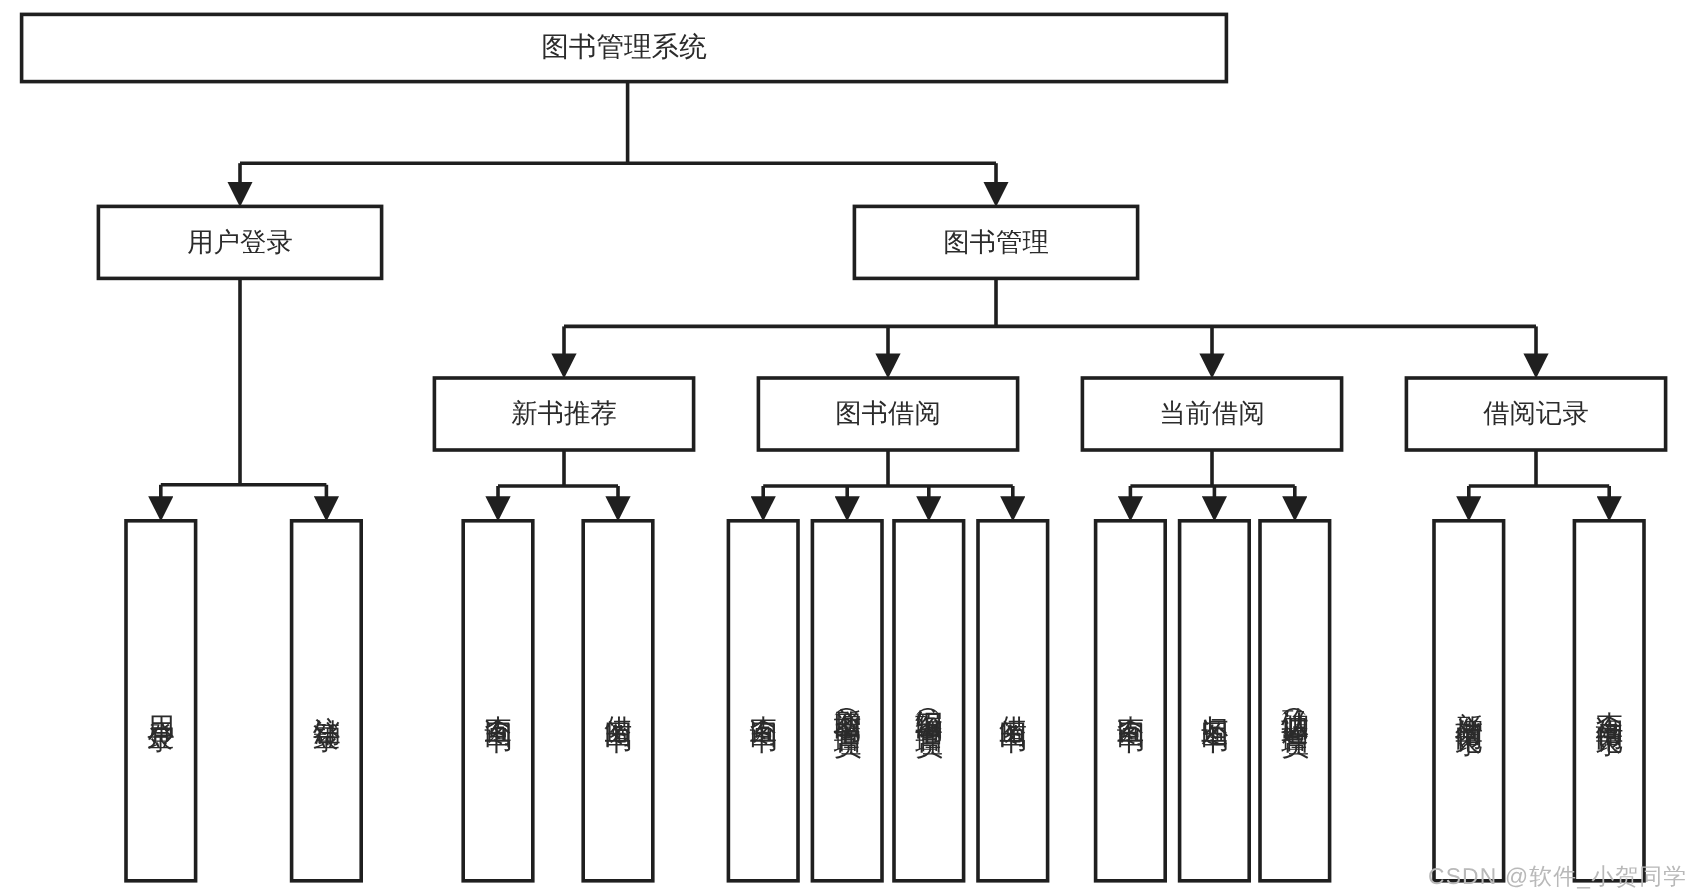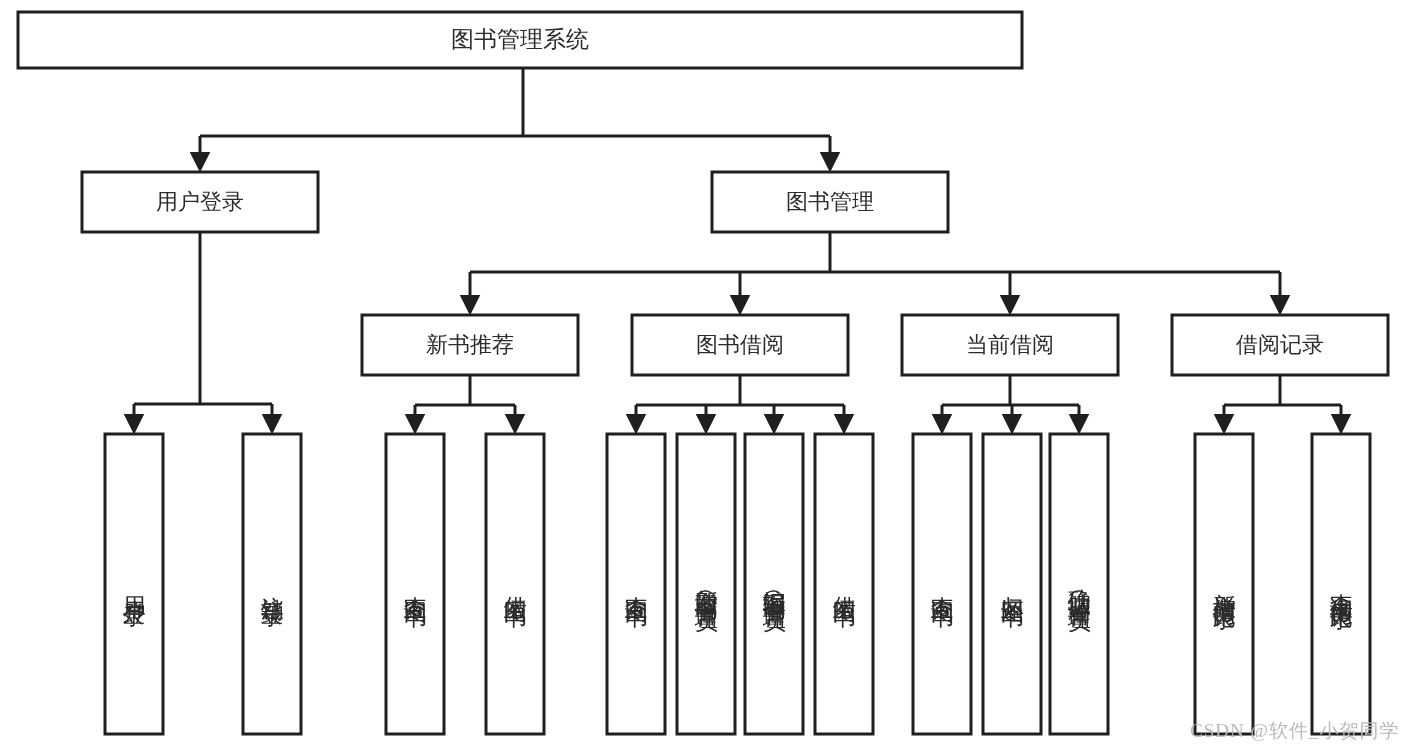--- a/index.html
+++ b/index.html
@@ -11,21 +11,21 @@
   .link-line{stroke:#1f1f1f;stroke-width:3;fill:none;}
   .node-label{fill:#2b2b2b;font-family:"Liberation Sans","DejaVu Sans",sans-serif;
               font-size:22px;text-anchor:middle;dominant-baseline:middle;}
   .node-label-root{font-size:23px;}
   .vlabel{position:absolute;writing-mode:vertical-rl;text-orientation:upright;
           color:#2b2b2b;font-family:"Liberation Sans","DejaVu Sans",sans-serif;
           font-size:23px;line-height:1.02;letter-spacing:3px;
           display:flex;align-items:center;justify-content:center;
           white-space:nowrap;pointer-events:none;}
   .watermark{position:absolute;color:#b9b9b9;font-size:19px;
-             font-family:Liberation Serif, serif;
+             font-family:Liberation Sans, sans-serif;
              letter-spacing:1px;white-space:nowrap;}
 </style>
 </head>
 <body>
 
 <div id="diagram-root">
 
   <svg id="flow" viewBox="0 0 1405 747">
     <defs>
       <marker id="arrow" viewBox="0 0 12 12" refX="10" refY="6" markerWidth="7" markerHeight="7" orient="auto-start-reverse">

